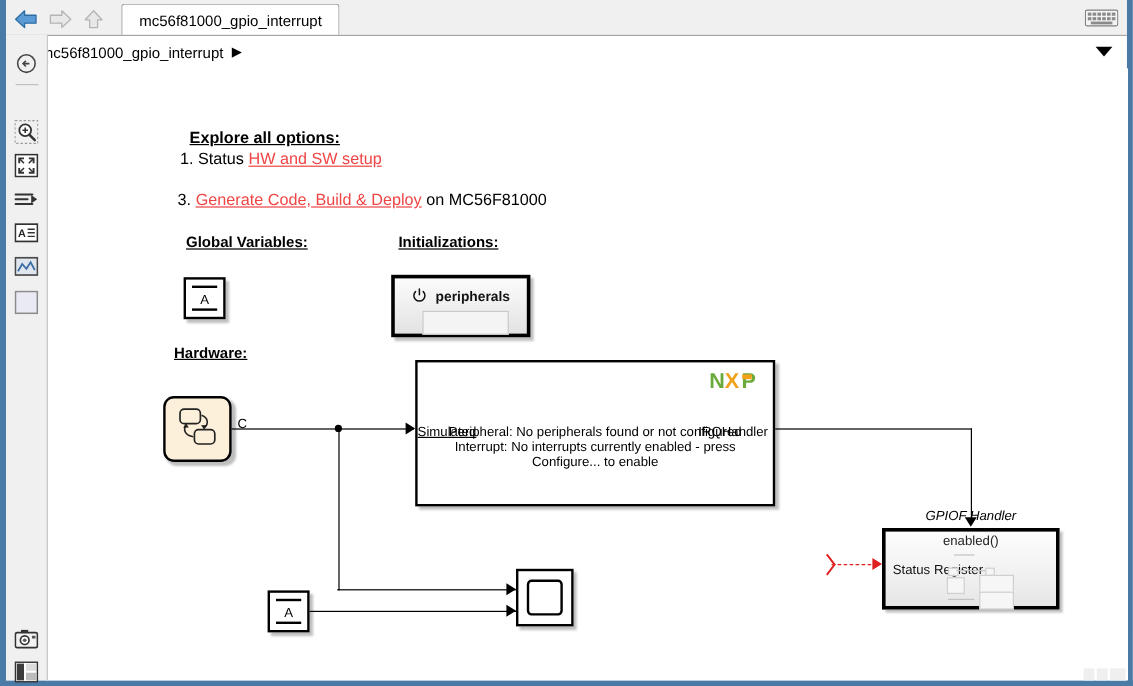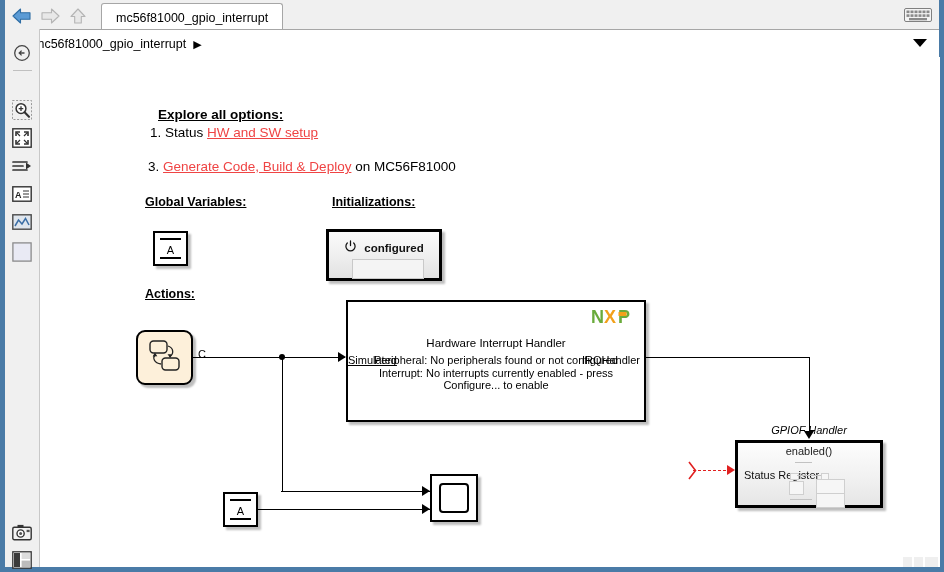--- a/index.html
+++ b/index.html
@@ -257,39 +257,39 @@
       <span>1.</span>
       <span>Status </span><span class="lnk">HW and SW setup</span><span></span>
     </div>
 
 
     <div class="ann ann-li cv" style="left:108px;top:102px;">
       <span>3.</span>
       <span></span><span class="lnk">Generate Code, Build &amp; Deploy</span><span> on MC56F81000</span>
     </div>
 
-    <div class="ann sec-hd cv" style="left:105px;top:138px;">Global Variables:</div>
+    <div class="ann sec-hd cv" style="left:115px;top:138px;">Global Variables:</div>
     <div class="ann sec-hd cv" style="left:292px;top:138px;">Initializations:</div>
-    <div class="ann sec-hd cv" style="left:105px;top:230px;">Actions:</div>
+    <div class="ann sec-hd cv" style="left:105px;top:230px;">Hardware:</div>
 
     <div class="blk dsm shadow cv" style="left:113px;top:174px;width:35px;height:35px;">
       <div class="bar" style="top:5px;"></div>
       <div class="lbl" style="top:11px;">A</div>
       <div class="bar" style="bottom:5px;"></div>
     </div>
 
     <div class="blk initblk shadow cv" style="left:286px;top:172px;width:116px;height:52px;">
       <div class="row">
         <span>
           <svg width="13" height="13" viewBox="0 0 13 13">
             <path d="M3.3 3 A4.6 4.6 0 1 0 9.7 3" fill="none" stroke="#111" stroke-width="1.25" stroke-linecap="round"></path>
             <path d="M6.5 0.9 V5.6" stroke="#111" stroke-width="1.25" stroke-linecap="round"></path>
           </svg>
         </span>
-        <span class="txt">configured</span>
+        <span class="txt">peripherals</span>
       </div>
       <div class="slot"></div>
     </div>
 
     <div class="blk chartblk shadow cv" style="left:96px;top:273px;width:57px;height:55px;">
       <svg width="53" height="51" viewBox="0 0 53 51" style="position:absolute;left:0;top:0;">
         <rect x="12" y="9" width="17" height="12" rx="3.5" fill="#fdf0da" stroke="#222" stroke-width="1.4"></rect>
         <rect x="24" y="26" width="17" height="12" rx="3.5" fill="#fdf0da" stroke="#222" stroke-width="1.4"></rect>
         <path d="M30 14 C36 16 36 22 31.5 25" fill="none" stroke="#222" stroke-width="1.3"></path>
         <path d="M29.5 22.3 L32.3 26 L33.9 22.2 Z" fill="#222"></path>
@@ -301,21 +301,20 @@
 
     <div class="blk hwblk shadow cv" style="left:306px;top:243px;width:300px;height:122px;">
       <div class="nxp" style="right:7px;top:5px;">
         <svg width="46" height="21" viewBox="0 0 46 21">
           <text x="0" y="16" font-family="Liberation Sans, sans-serif" font-size="18" font-weight="bold" fill="#6aab3c">N</text>
           <text x="13" y="16" font-family="Liberation Sans, sans-serif" font-size="18" font-weight="bold" fill="#f2a11b">X</text>
           <text x="27" y="16" font-family="Liberation Sans, sans-serif" font-size="18" font-weight="bold" fill="#6aab3c">P</text>
           <rect x="27.5" y="5" width="8" height="4" fill="#f2a11b"></rect>
         </svg>
       </div>
-      <div class="hw-title">Hardware Interrupt Handler</div>
       <div class="hw-msg">Peripheral: No peripherals found or not configured
 Interrupt: No interrupts currently enabled - press Configure... to enable</div>
       <div class="hw-portL">Simulated</div>
       <div class="hw-portR">IRQHandler</div>
     </div>
 
     <div class="blk dsm shadow cv" style="left:183px;top:435px;width:35px;height:35px;">
       <div class="bar" style="top:5px;"></div>
       <div class="lbl" style="top:11px;">A</div>
       <div class="bar" style="bottom:5px;"></div>

